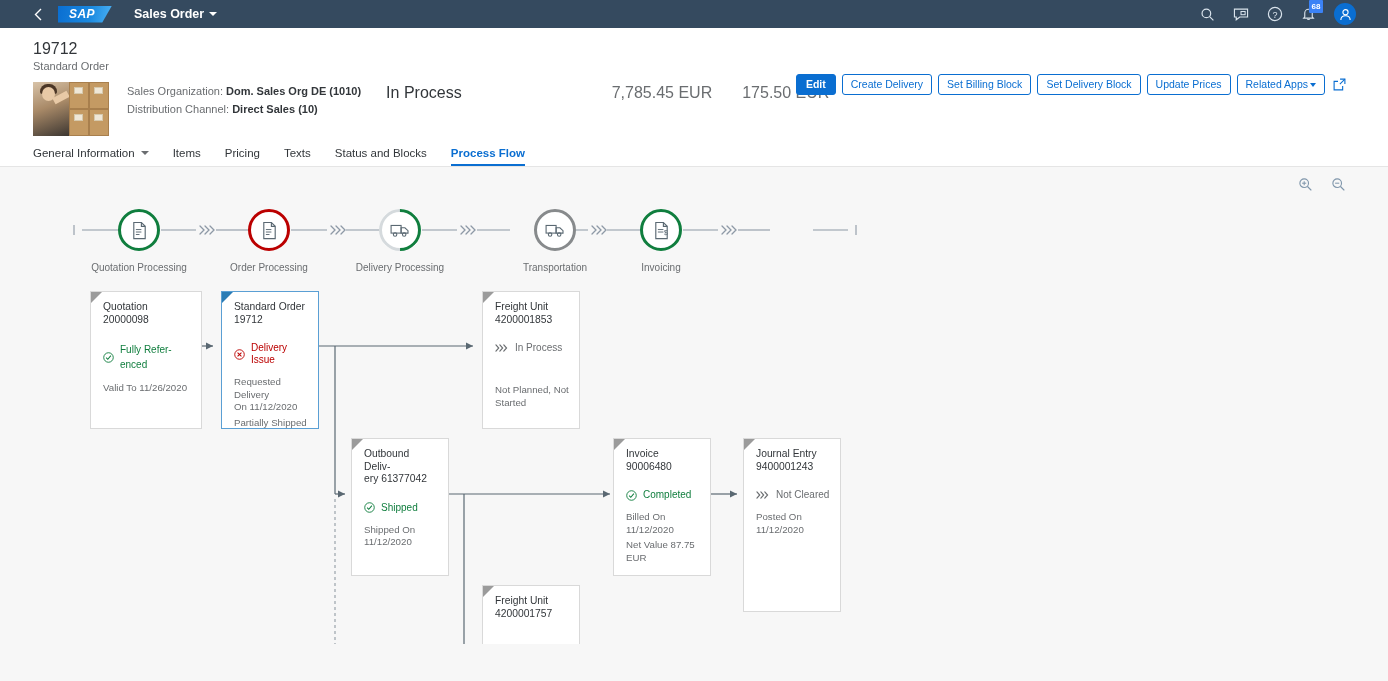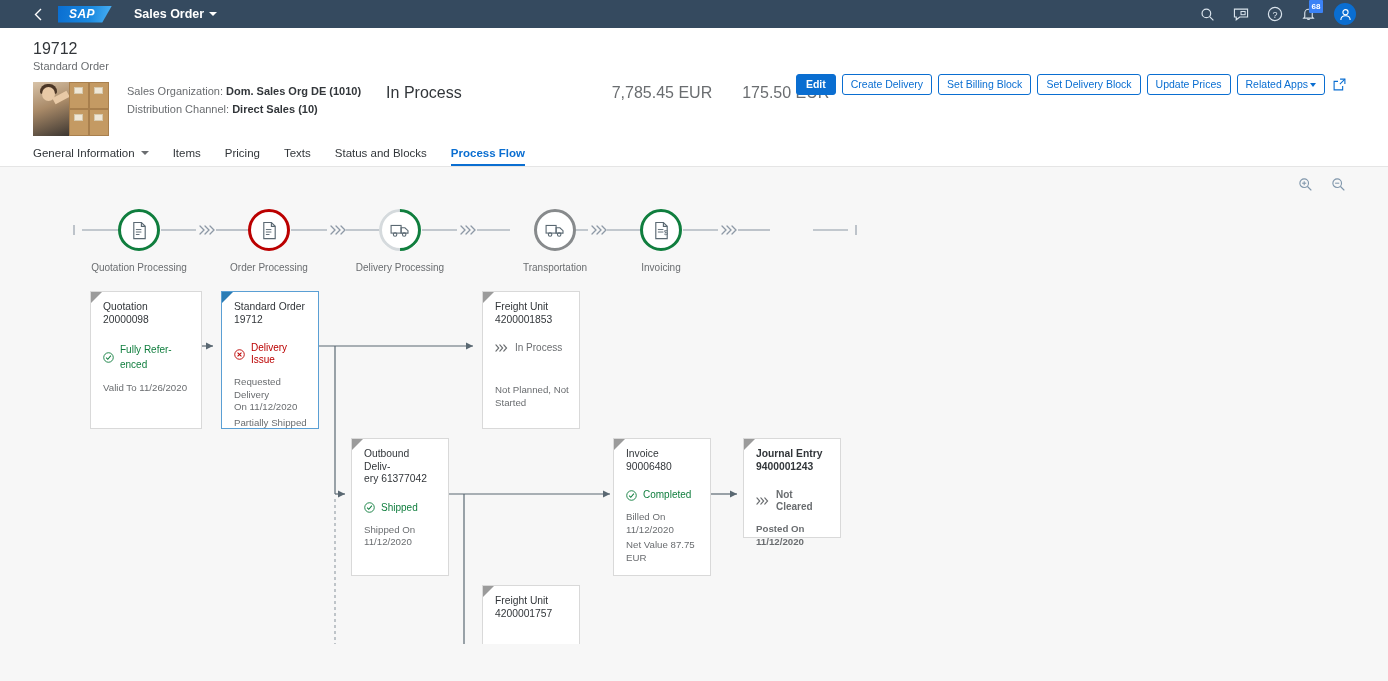--- a/index.html
+++ b/index.html
@@ -632,21 +632,21 @@
       <span>Completed</span>
     </div>
     <div class="card-attrs">
       <div style="white-space:pre-line">Billed On
 11/12/2020</div>
       <div style="white-space:pre-line">Net Value 87.75
 EUR</div>
     </div>
   </div>
 
-  <div class="card" style="left:743px; top:271px; width:98px; height:100px;font-weight:bold;">
+  <div class="card" style="left:743px; top:271px; width:98px; height:174px;">
     <span class="fold"></span>
     <div class="card-title">
       <div>Journal Entry</div>
       <div>9400001243</div>
     </div>
     <div class="card-state gray">
       <span class="state-ico">
         <svg width="14" height="10" viewBox="0 0 15 10">
             <g fill="none" stroke="#6a6d70" stroke-width="1.25" stroke-linecap="round">
               <polyline points="1,1.6 4,5 1,8.4"></polyline>

